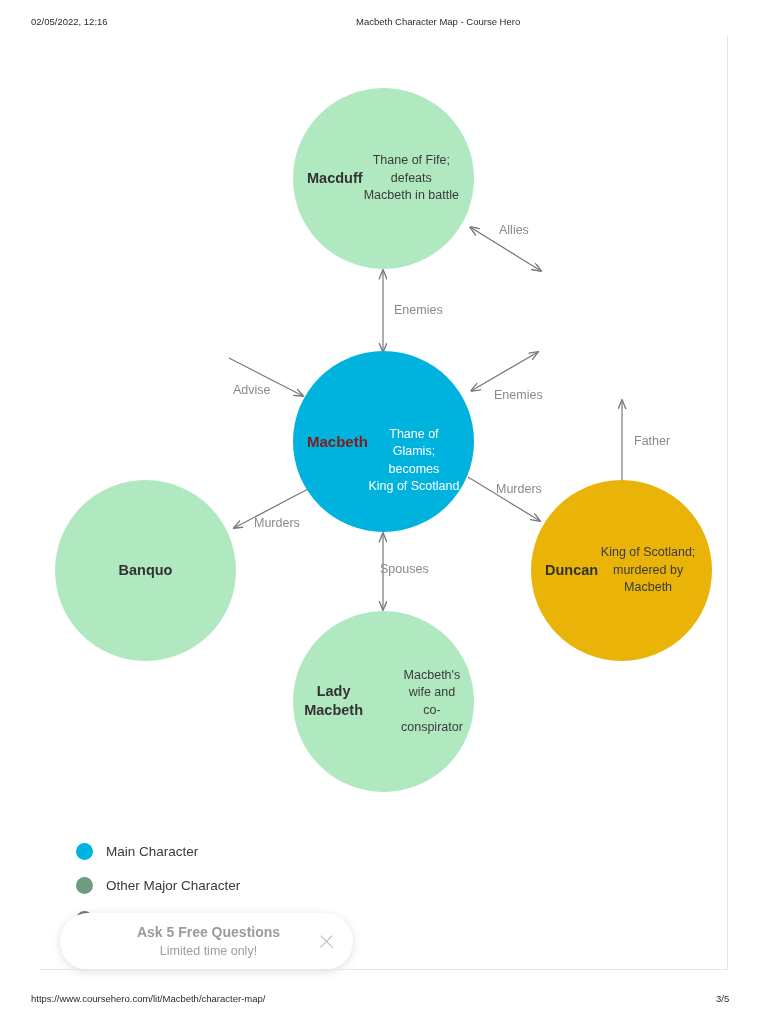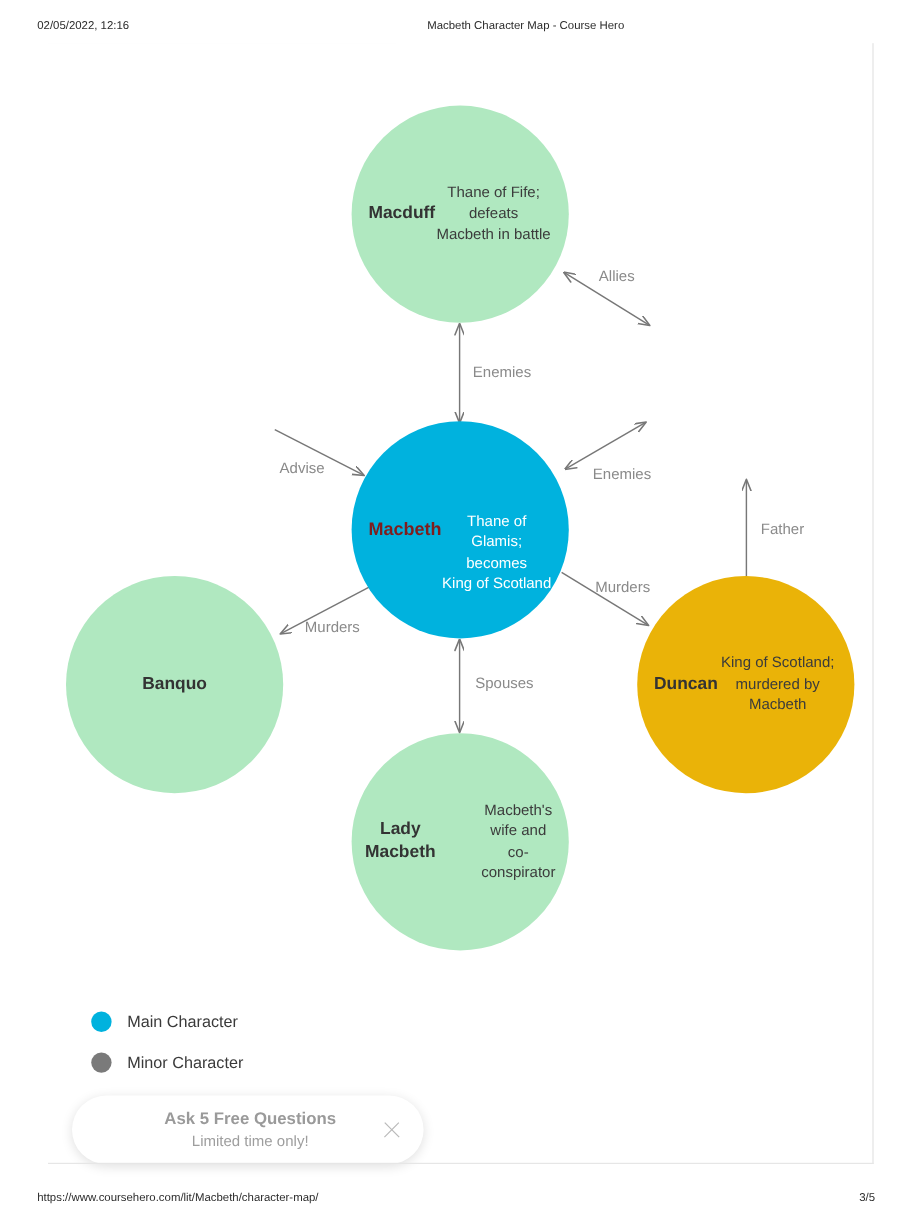--- a/index.html
+++ b/index.html
@@ -258,29 +258,33 @@
 co-conspirator</div>
   </div>
 
   <div class="edge-label" style="left:499px; top:223px;">Allies</div>
   <div class="edge-label" style="left:394px; top:303px;">Enemies</div>
   <div class="edge-label" style="left:233px; top:383px;">Advise</div>
   <div class="edge-label" style="left:494px; top:388px;">Enemies</div>
   <div class="edge-label" style="left:634px; top:434px;">Father</div>
   <div class="edge-label" style="left:496px; top:482px;">Murders</div>
   <div class="edge-label" style="left:254px; top:516px;">Murders</div>
-  <div class="edge-label" style="left:396px; top:562px;">Spouses</div>
+  <div class="edge-label" style="left:380px; top:562px;">Spouses</div>
 </div>
 
 <div class="legend">
   <div class="legend-row">
     <span class="legend-dot" style="background:#00b2de;"></span>
     <span class="legend-text">Main Character</span>
   </div>
   <div class="legend-row">
+    <span class="legend-dot" style="background:#6e9c81;"></span>
+    <span class="legend-text">Other Major Character</span>
+  </div>
+  <div class="legend-row">
     <span class="legend-dot" style="background:#7a7a7a;"></span>
     <span class="legend-text">Minor Character</span>
   </div>
 </div>
 
 <div class="toast">
   <div class="toast-inner">
     <div class="toast-title">Ask 5 Free Questions</div>
     <div class="toast-sub">Limited time only!</div>
   </div>

